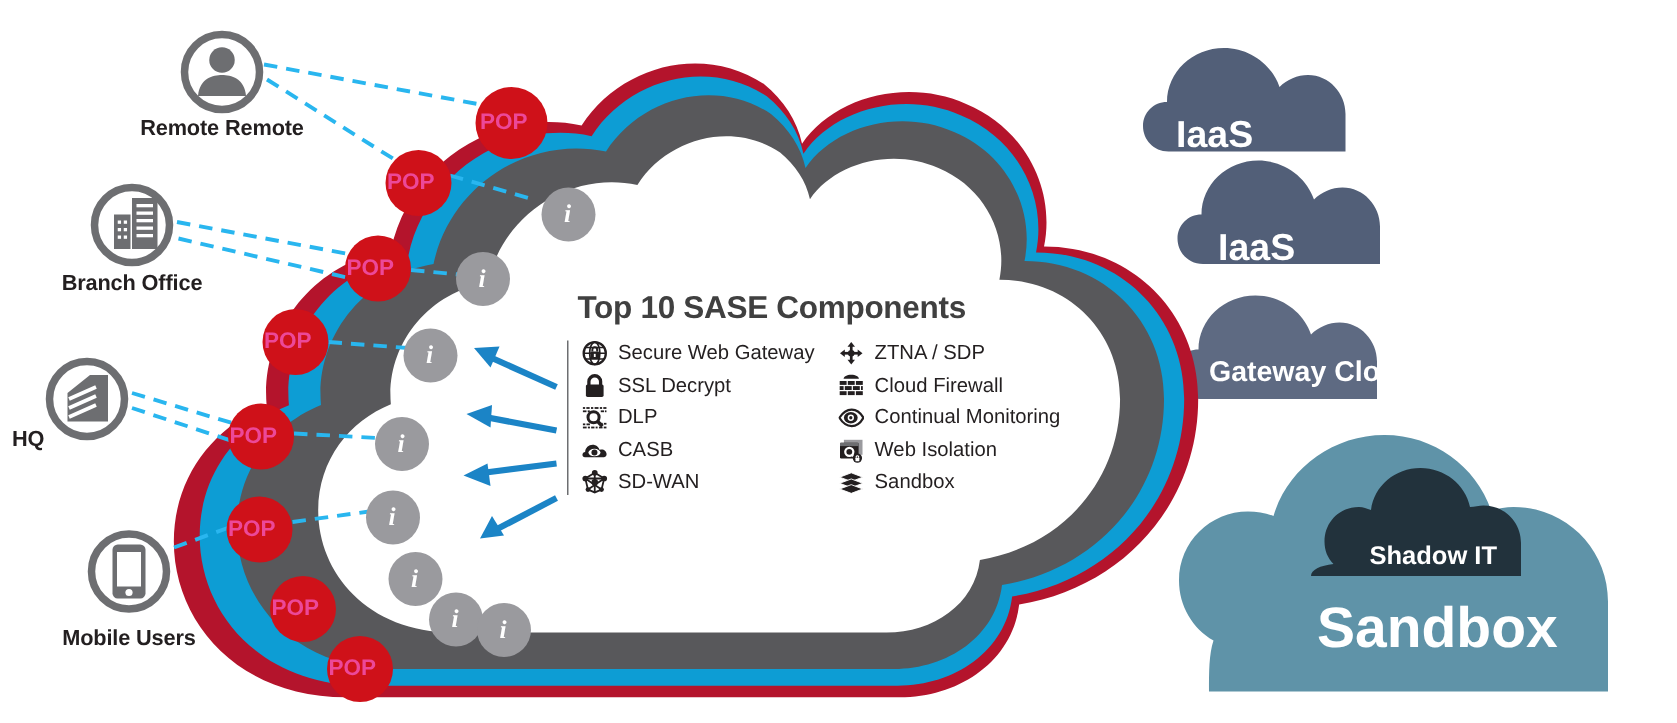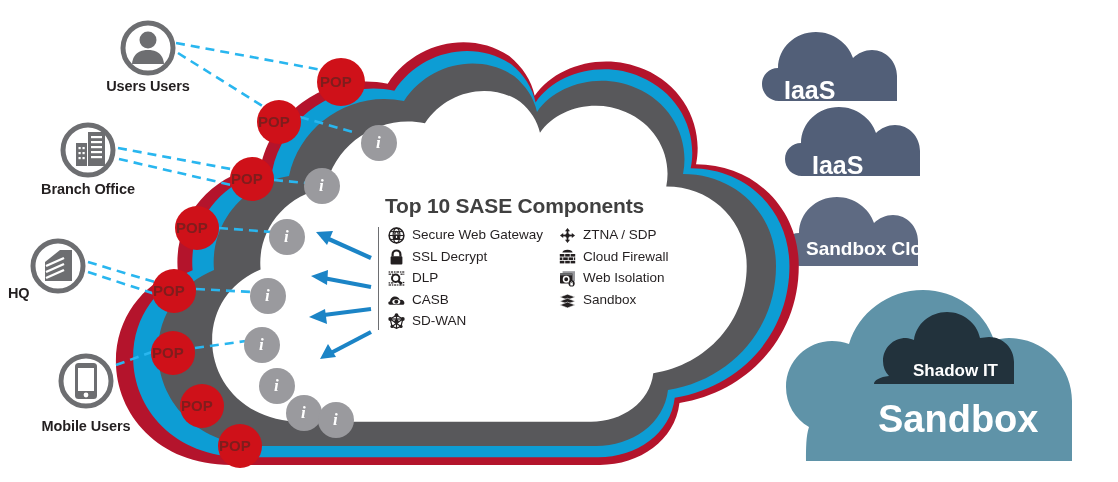--- a/index.html
+++ b/index.html
@@ -18,21 +18,21 @@
     position:absolute;
     font-weight:bold;
     color:#231f20;
     font-size:14.5px;
     letter-spacing:-0.1px;
     white-space:nowrap;
     text-align:center;
   }
   .pop-label{
     position:absolute;
-    color:#7f1d1d;
+    color:#ec4899;
     font-weight:bold;
     font-size:15px;
     white-space:nowrap;
     letter-spacing:0px;
   }
   .i-label{
     position:absolute;
     color:#ffffff;
     font-weight:bold;
     font-style:italic;
@@ -277,21 +277,21 @@
       <g>
         <circle cx="86" cy="381" r="25" fill="none" stroke="#6d6e71" stroke-width="5"></circle>
         <rect x="75" y="363" width="22" height="36" rx="3.5" fill="#6d6e71"></rect>
         <rect x="78" y="368" width="16" height="23" fill="#ffffff"></rect>
         <circle cx="86" cy="395" r="2.4" fill="#ffffff"></circle>
       </g>
 
     </g>
   </svg>
 
-  <div class="edge-label" style="left:68px;top:78px;width:160px;">Users Users</div>
+  <div class="edge-label" style="left:68px;top:78px;width:160px;">Remote Remote</div>
   <div class="edge-label" style="left:8px;top:181px;width:160px;">Branch Office</div>
   <div class="edge-label" style="left:8px;top:285px;width:100px;text-align:left;">HQ</div>
   <div class="edge-label" style="left:6px;top:418px;width:160px;">Mobile Users</div>
 
   <div class="pop-label" style="left:320px;top:73px;">POP</div>
   <div class="pop-label" style="left:258px;top:113px;">POP</div>
   <div class="pop-label" style="left:231px;top:170px;">POP</div>
   <div class="pop-label" style="left:176px;top:219px;">POP</div>
   <div class="pop-label" style="left:153px;top:282px;">POP</div>
   <div class="pop-label" style="left:152px;top:344px;">POP</div>
@@ -302,21 +302,21 @@
   <div class="i-label" style="left:319px;top:176px;">i</div>
   <div class="i-label" style="left:284px;top:227px;">i</div>
   <div class="i-label" style="left:265px;top:286px;">i</div>
   <div class="i-label" style="left:259px;top:335px;">i</div>
   <div class="i-label" style="left:274px;top:376px;">i</div>
   <div class="i-label" style="left:301px;top:403px;">i</div>
   <div class="i-label" style="left:333px;top:410px;">i</div>
 
   <div class="cloud-label" id="lbl-saas" style="left:784px;top:76px;">IaaS</div>
   <div class="cloud-label" id="lbl-iaas" style="left:812px;top:151px;">IaaS</div>
-  <div class="cloud-label" id="lbl-private" style="left:806px;top:238px;">Sandbox Cloud</div>
+  <div class="cloud-label" id="lbl-private" style="left:806px;top:238px;">Gateway Cloud</div>
   <div class="cloud-label" id="lbl-shadow" style="left:913px;top:361px;">Shadow IT</div>
   <div class="cloud-label" id="lbl-internet" style="left:878px;top:398px;">Sandbox</div>
 
   <div id="panel">
     <div id="panel-title">Top 10 SASE Components</div>
     <div id="panel-body">
       <div class="col">
 
         <div class="comp">
           <span class="ico">
@@ -448,20 +448,32 @@
                 <rect x="15" y="8.4" width="1.2" height="2.6"></rect>
                 <rect x="0.8" y="11.8" width="4.6" height="2.6"></rect>
                 <rect x="6.2" y="11.8" width="4.6" height="2.6"></rect>
                 <rect x="11.6" y="11.8" width="4.6" height="2.6"></rect>
               </g>
             </svg>
           </span>
           <span class="txt">Cloud Firewall</span>
         </div>
 
+        <div class="comp">
+          <span class="ico">
+            <svg width="17" height="17" viewBox="0 0 17 17">
+              <path d="M 0.6 8.5 C 3 4.6 6 3 8.8 3 C 11.8 3 14.6 4.8 16.6 8.5
+                       C 14.6 12.2 11.8 14 8.8 14 C 6 14 3 12.4 0.6 8.5 Z" fill="none" stroke="#231f20" stroke-width="1.5"></path>
+              <ellipse cx="8.2" cy="8.5" rx="4.6" ry="3.8" fill="#231f20"></ellipse>
+              <ellipse cx="8.2" cy="8.5" rx="2.1" ry="2.1" fill="#ffffff"></ellipse>
+              <circle cx="8.2" cy="8.5" r="1.1" fill="#231f20"></circle>
+            </svg>
+          </span>
+          <span class="txt">Continual Monitoring</span>
+        </div>
 
         <div class="comp">
           <span class="ico">
             <svg width="17" height="17" viewBox="0 0 17 17">
               <rect x="3.6" y="1.2" width="12.4" height="10" fill="#9a9a9e"></rect>
               <rect x="1" y="3.2" width="12.4" height="10.4" rx="0.8" fill="#231f20"></rect>
               <rect x="1" y="3.2" width="12.4" height="2.2" fill="#6d6e71"></rect>
               <circle cx="7.2" cy="9.2" r="2.7" fill="none" stroke="#ffffff" stroke-width="1.5"></circle>
               <line x1="9.2" y1="11.2" x2="11.4" y2="13.4" stroke="#ffffff" stroke-width="1.6"></line>
               <circle cx="12.6" cy="13.4" r="3.1" fill="#231f20"></circle>

